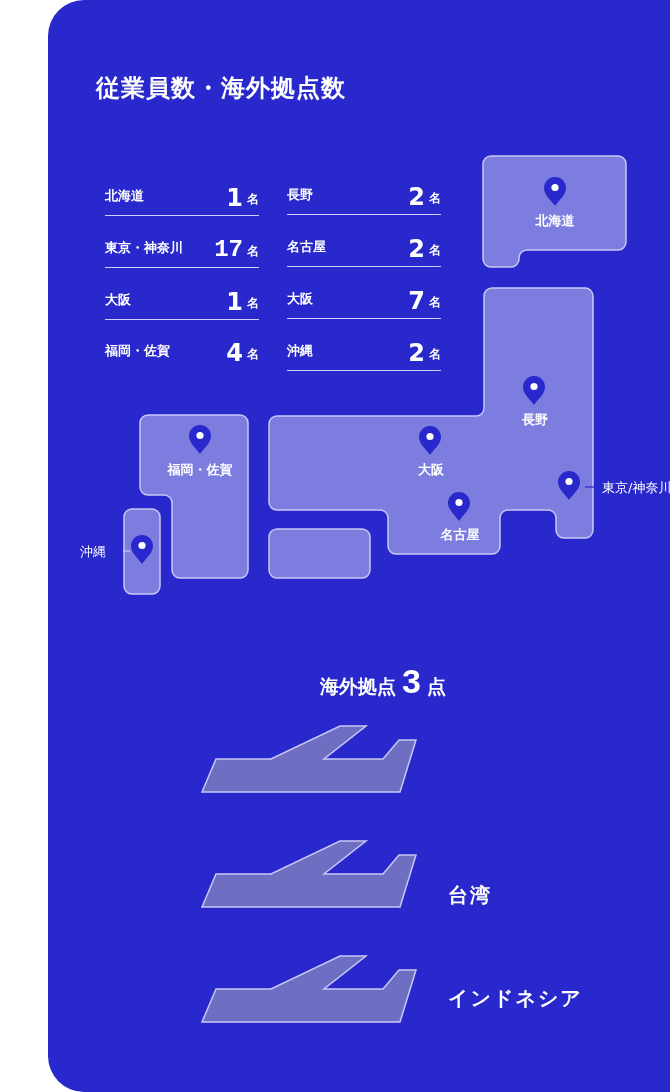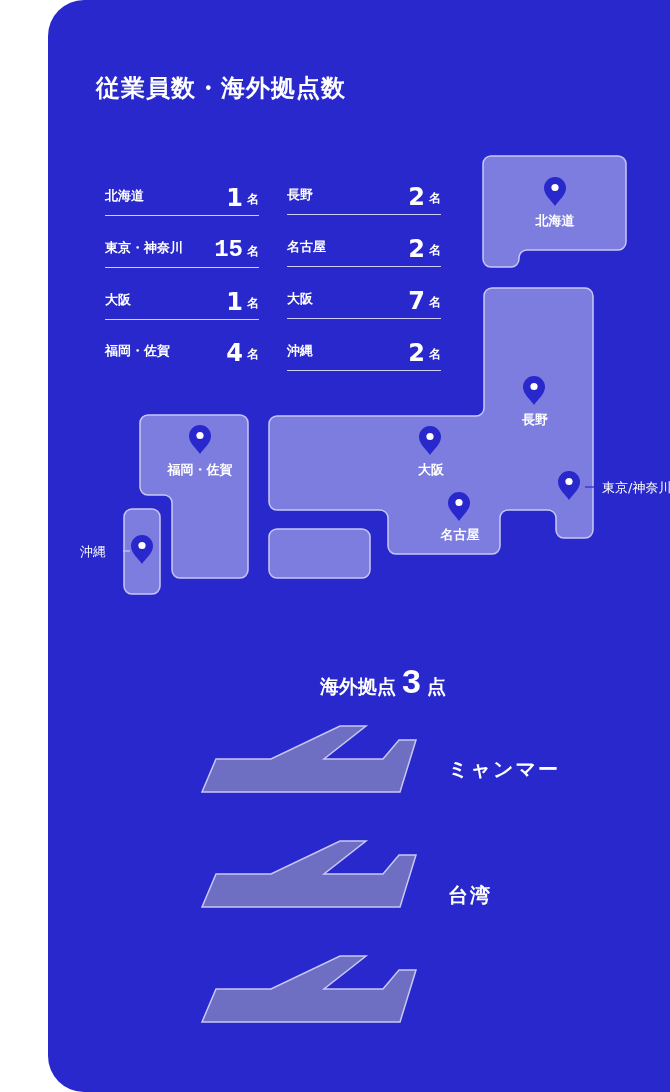--- a/index.html
+++ b/index.html
@@ -33,21 +33,21 @@
 
   <div class="title">従業員数・海外拠点数</div>
 
   <div class="stat-row" style="left:57px; top:171px;">
     <span class="label">北海道</span>
     <span class="num">1</span>
     <span class="unit">名</span>
   </div>
   <div class="stat-row" style="left:57px; top:223px;font-family:Liberation Mono, monospace;">
     <span class="label">東京・神奈川</span>
-    <span class="num">15</span>
+    <span class="num">17</span>
     <span class="unit">名</span>
   </div>
   <div class="stat-row" style="left:57px; top:275px;">
     <span class="label">大阪</span>
     <span class="num">1</span>
     <span class="unit">名</span>
   </div>
   <div class="stat-row" style="left:57px; top:326px; border-bottom:none;">
     <span class="label">福岡・佐賀</span>
     <span class="num">4</span>
@@ -118,16 +118,16 @@
   <div class="pin-label" style="left:383px; top:461px;">大阪</div>
   <div class="pin-label" style="left:412px; top:526px;">名古屋</div>
   <div class="side-label" style="left:554px; top:479px;">東京/神奈川</div>
   <div class="pin-label" style="left:152px; top:461px;">福岡・佐賀</div>
   <div class="side-label" style="left:32px; top:543px;">沖縄</div>
 
   <div class="overseas-title">
     <span>海外拠点</span><span class="big">3</span><span>点</span>
   </div>
 
-  <div class="country" style="top:756px;">ミャンマー</div>
   <div class="country" style="top:882px;">台湾</div>
+  <div class="country" style="top:985px;">インドネシア</div>
 
 </div>
 
 </body></html>

